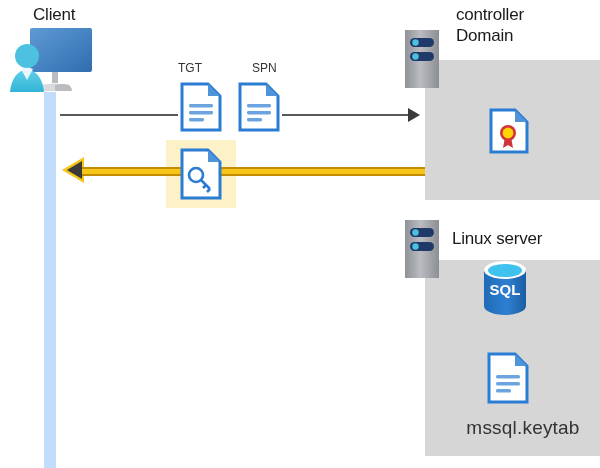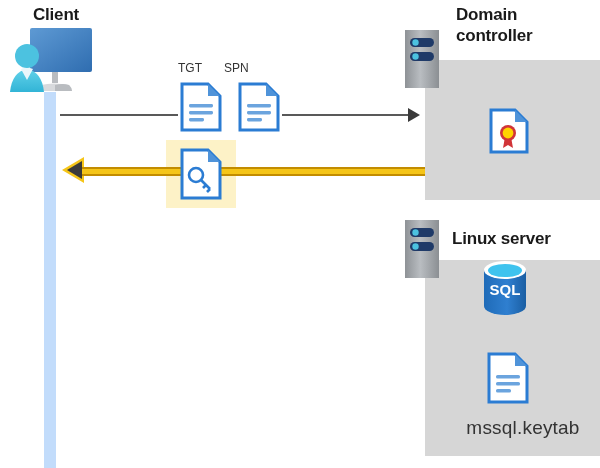--- a/index.html
+++ b/index.html
@@ -10,21 +10,21 @@
     overflow:hidden;
     position:relative;
   }
   #stage{position:absolute;left:0;top:0;width:600px;height:468px;}
 
   
   .abs{position:absolute;}
 
   
   .hdr-label{
-    font-weight:bold;
+    font-weight:normal;
     color:#1a1a1a;
     font-size:17px;
     line-height:21px;
     letter-spacing:-0.2px;
   }
   .plain-label{
     color:#333333;
     font-size:12px;
     line-height:22px;
   }
@@ -111,21 +111,21 @@
 
       <path d="M2 66 q2 -20 17 -23 q15 3 17 23 z" fill="url(#bod)"></path>
 
       <path d="M13 43 l6 11 l6 -11 q-6 -3 -12 0 z" fill="#eaf6fb"></path>
 
       <circle cx="19" cy="30" r="12" fill="#4cc2e0"></circle>
     </svg>
   </div>
 
   <div class="abs plain-label" style="left:178px;top:57px;width:50px;">TGT</div>
-  <div class="abs plain-label" style="left:224px;top:57px;width:50px;">SPN</div>
+  <div class="abs plain-label" style="left:252px;top:57px;width:50px;">SPN</div>
 
   <div class="abs thin-line" style="left:60px;top:114px;width:118px;"></div>
   <div class="abs thin-line" style="left:282px;top:114px;width:128px;"></div>
   <div class="abs thin-arrow" style="left:408px;top:108px;"></div>
 
   <div class="abs" style="left:180px;top:82px;width:42px;height:50px;">
     <svg width="42" height="50" viewBox="0 0 42 50">
       <path d="M2 2 h26 l12 12 v34 h-38 z" fill="#ffffff" stroke="#2b7cd3" stroke-width="3"></path>
       <path d="M28 2 l12 12 h-12 z" fill="#4f93d9"></path>
       <g fill="#6ba4de">
@@ -163,22 +163,22 @@
         <path d="M21 32 l9 9"></path>
         <path d="M26 37 l-3 3"></path>
         <path d="M30 41 l-3 3"></path>
       </g>
     </svg>
   </div>
 
   <div class="abs gray-panel" style="left:425px;top:60px;width:175px;height:140px;"></div>
 
   <div class="abs hdr-label" style="left:456px;top:4px;width:140px;">
+    <div>controller</div>
     <div>Domain</div>
-    <div>controller</div>
   </div>
 
   <div class="abs" style="left:405px;top:30px;width:34px;height:58px;">
     <svg width="34" height="58" viewBox="0 0 34 58">
       <defs>
         <linearGradient id="srvg1" x1="0" y1="0" x2="1" y2="0">
           <stop offset="0%" stop-color="#8e9296"></stop>
           <stop offset="45%" stop-color="#b9bdc1"></stop>
           <stop offset="100%" stop-color="#8b8f93"></stop>
         </linearGradient>

